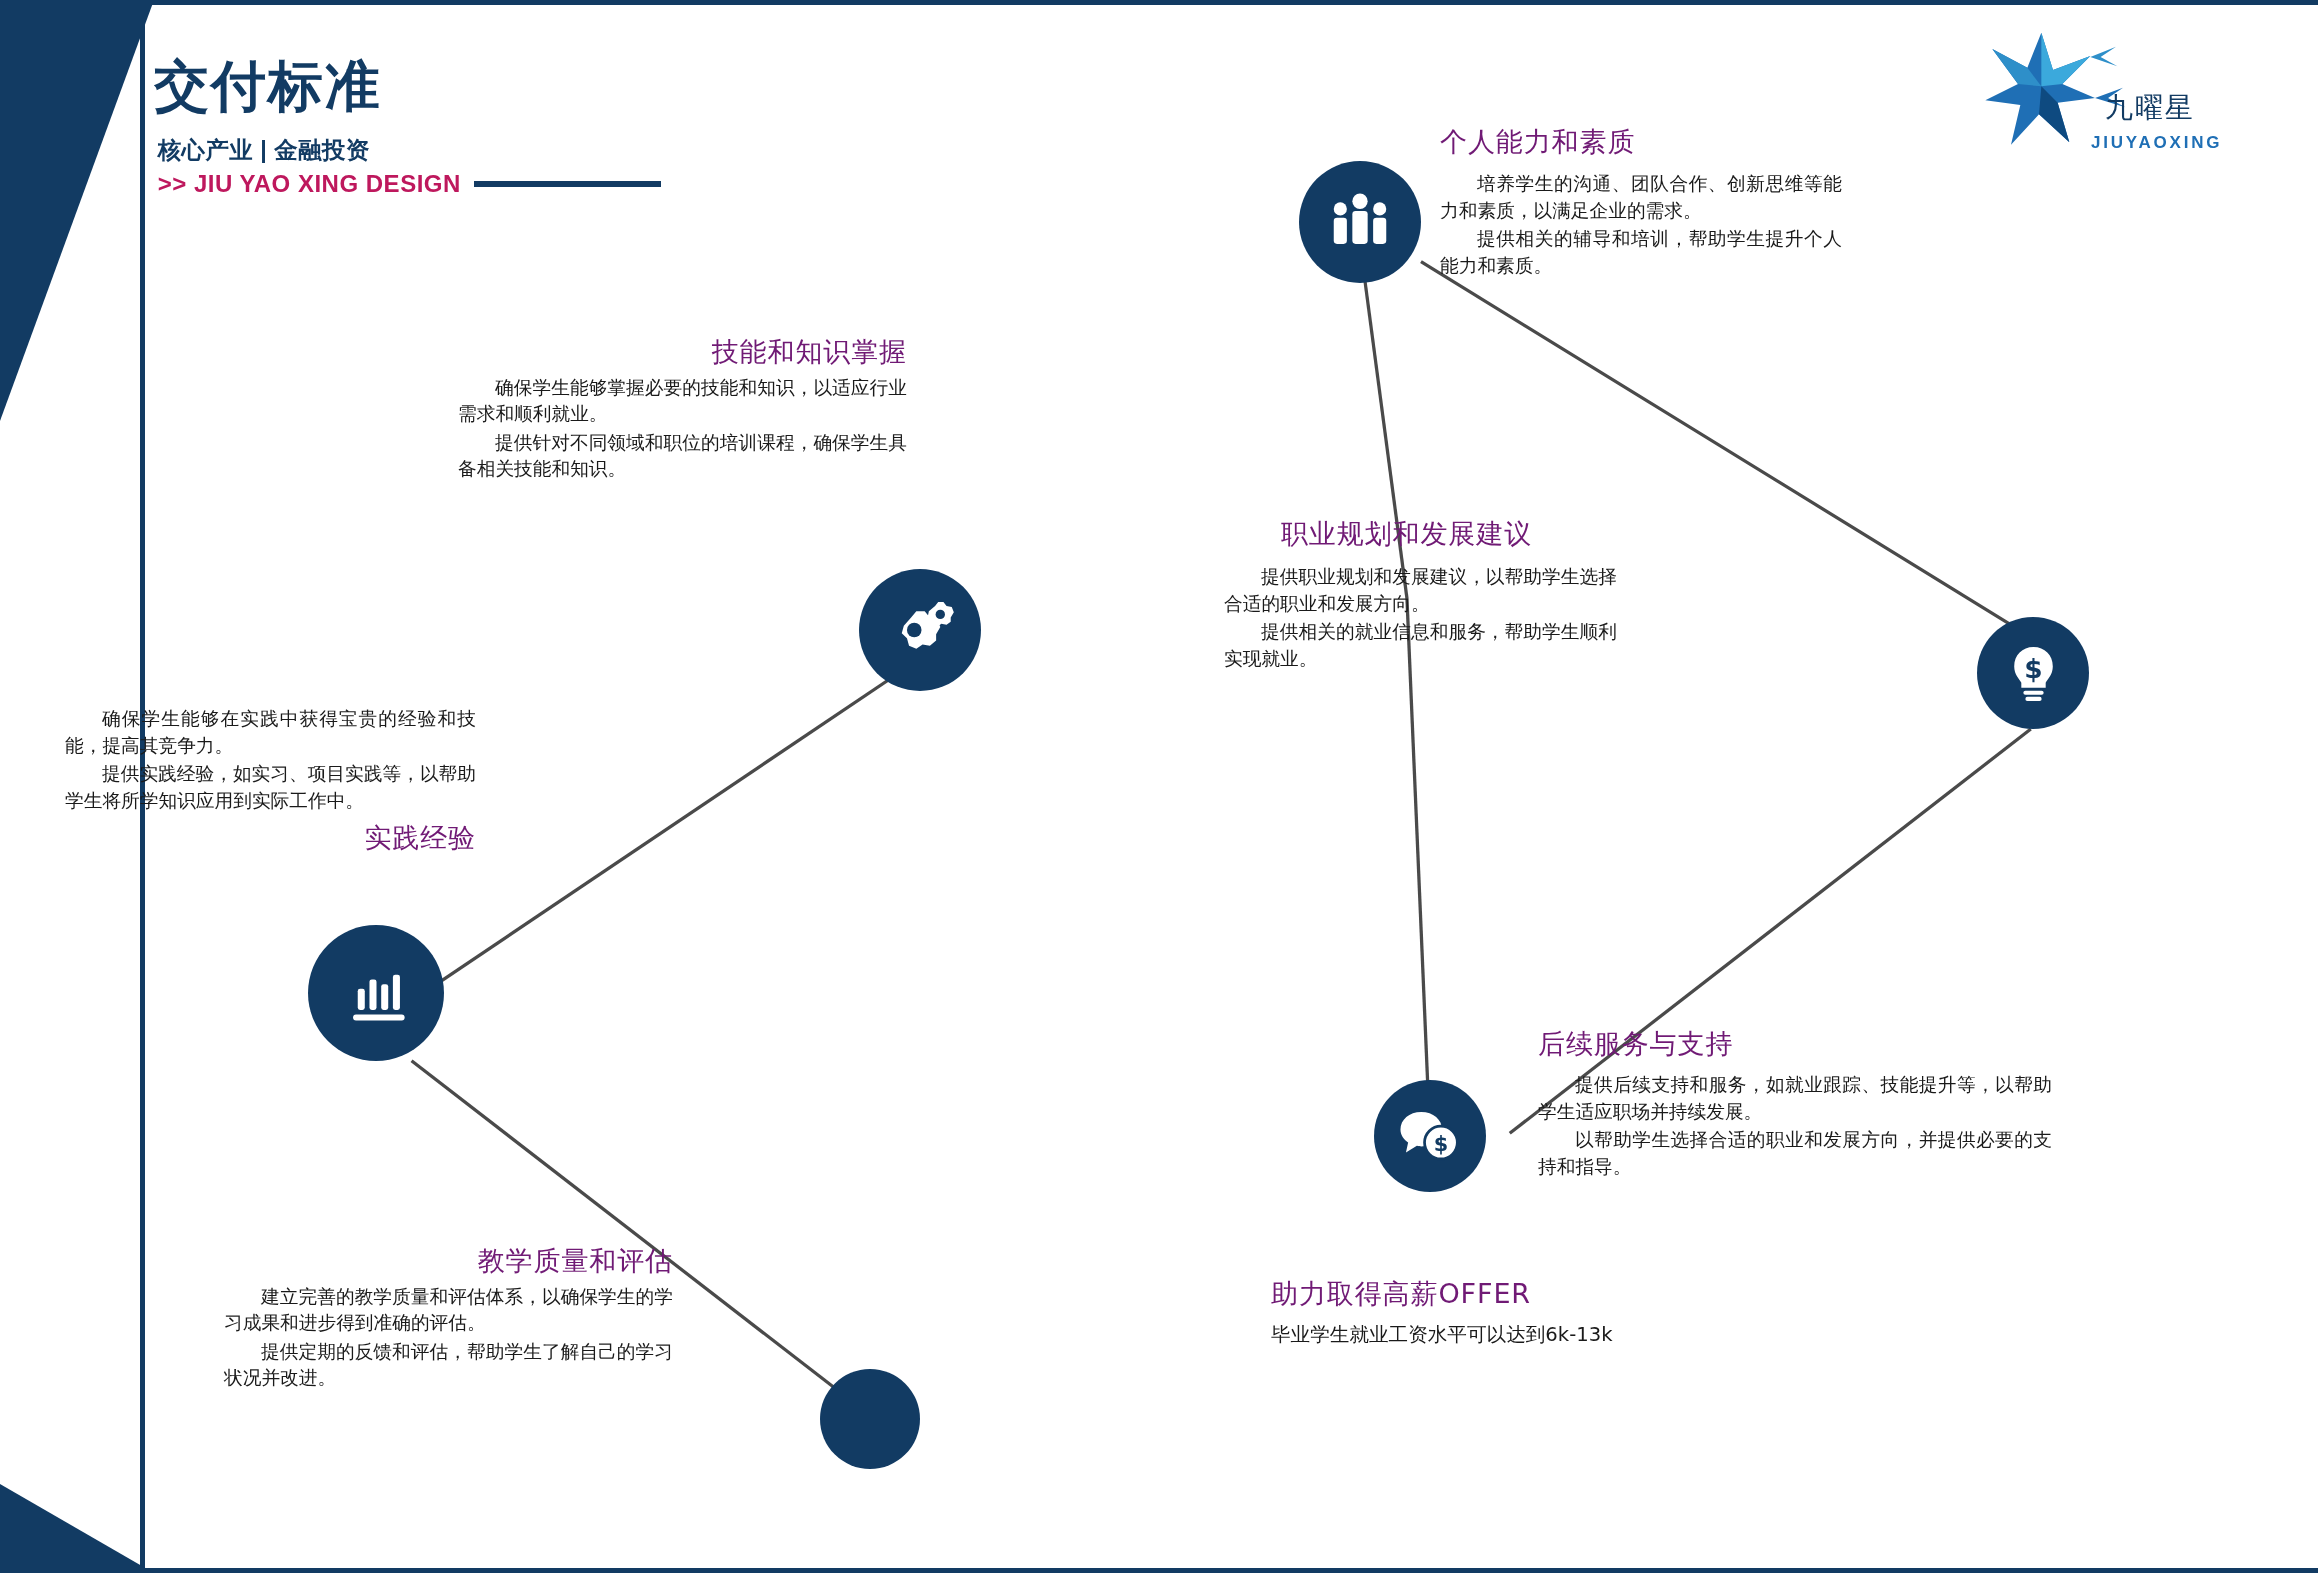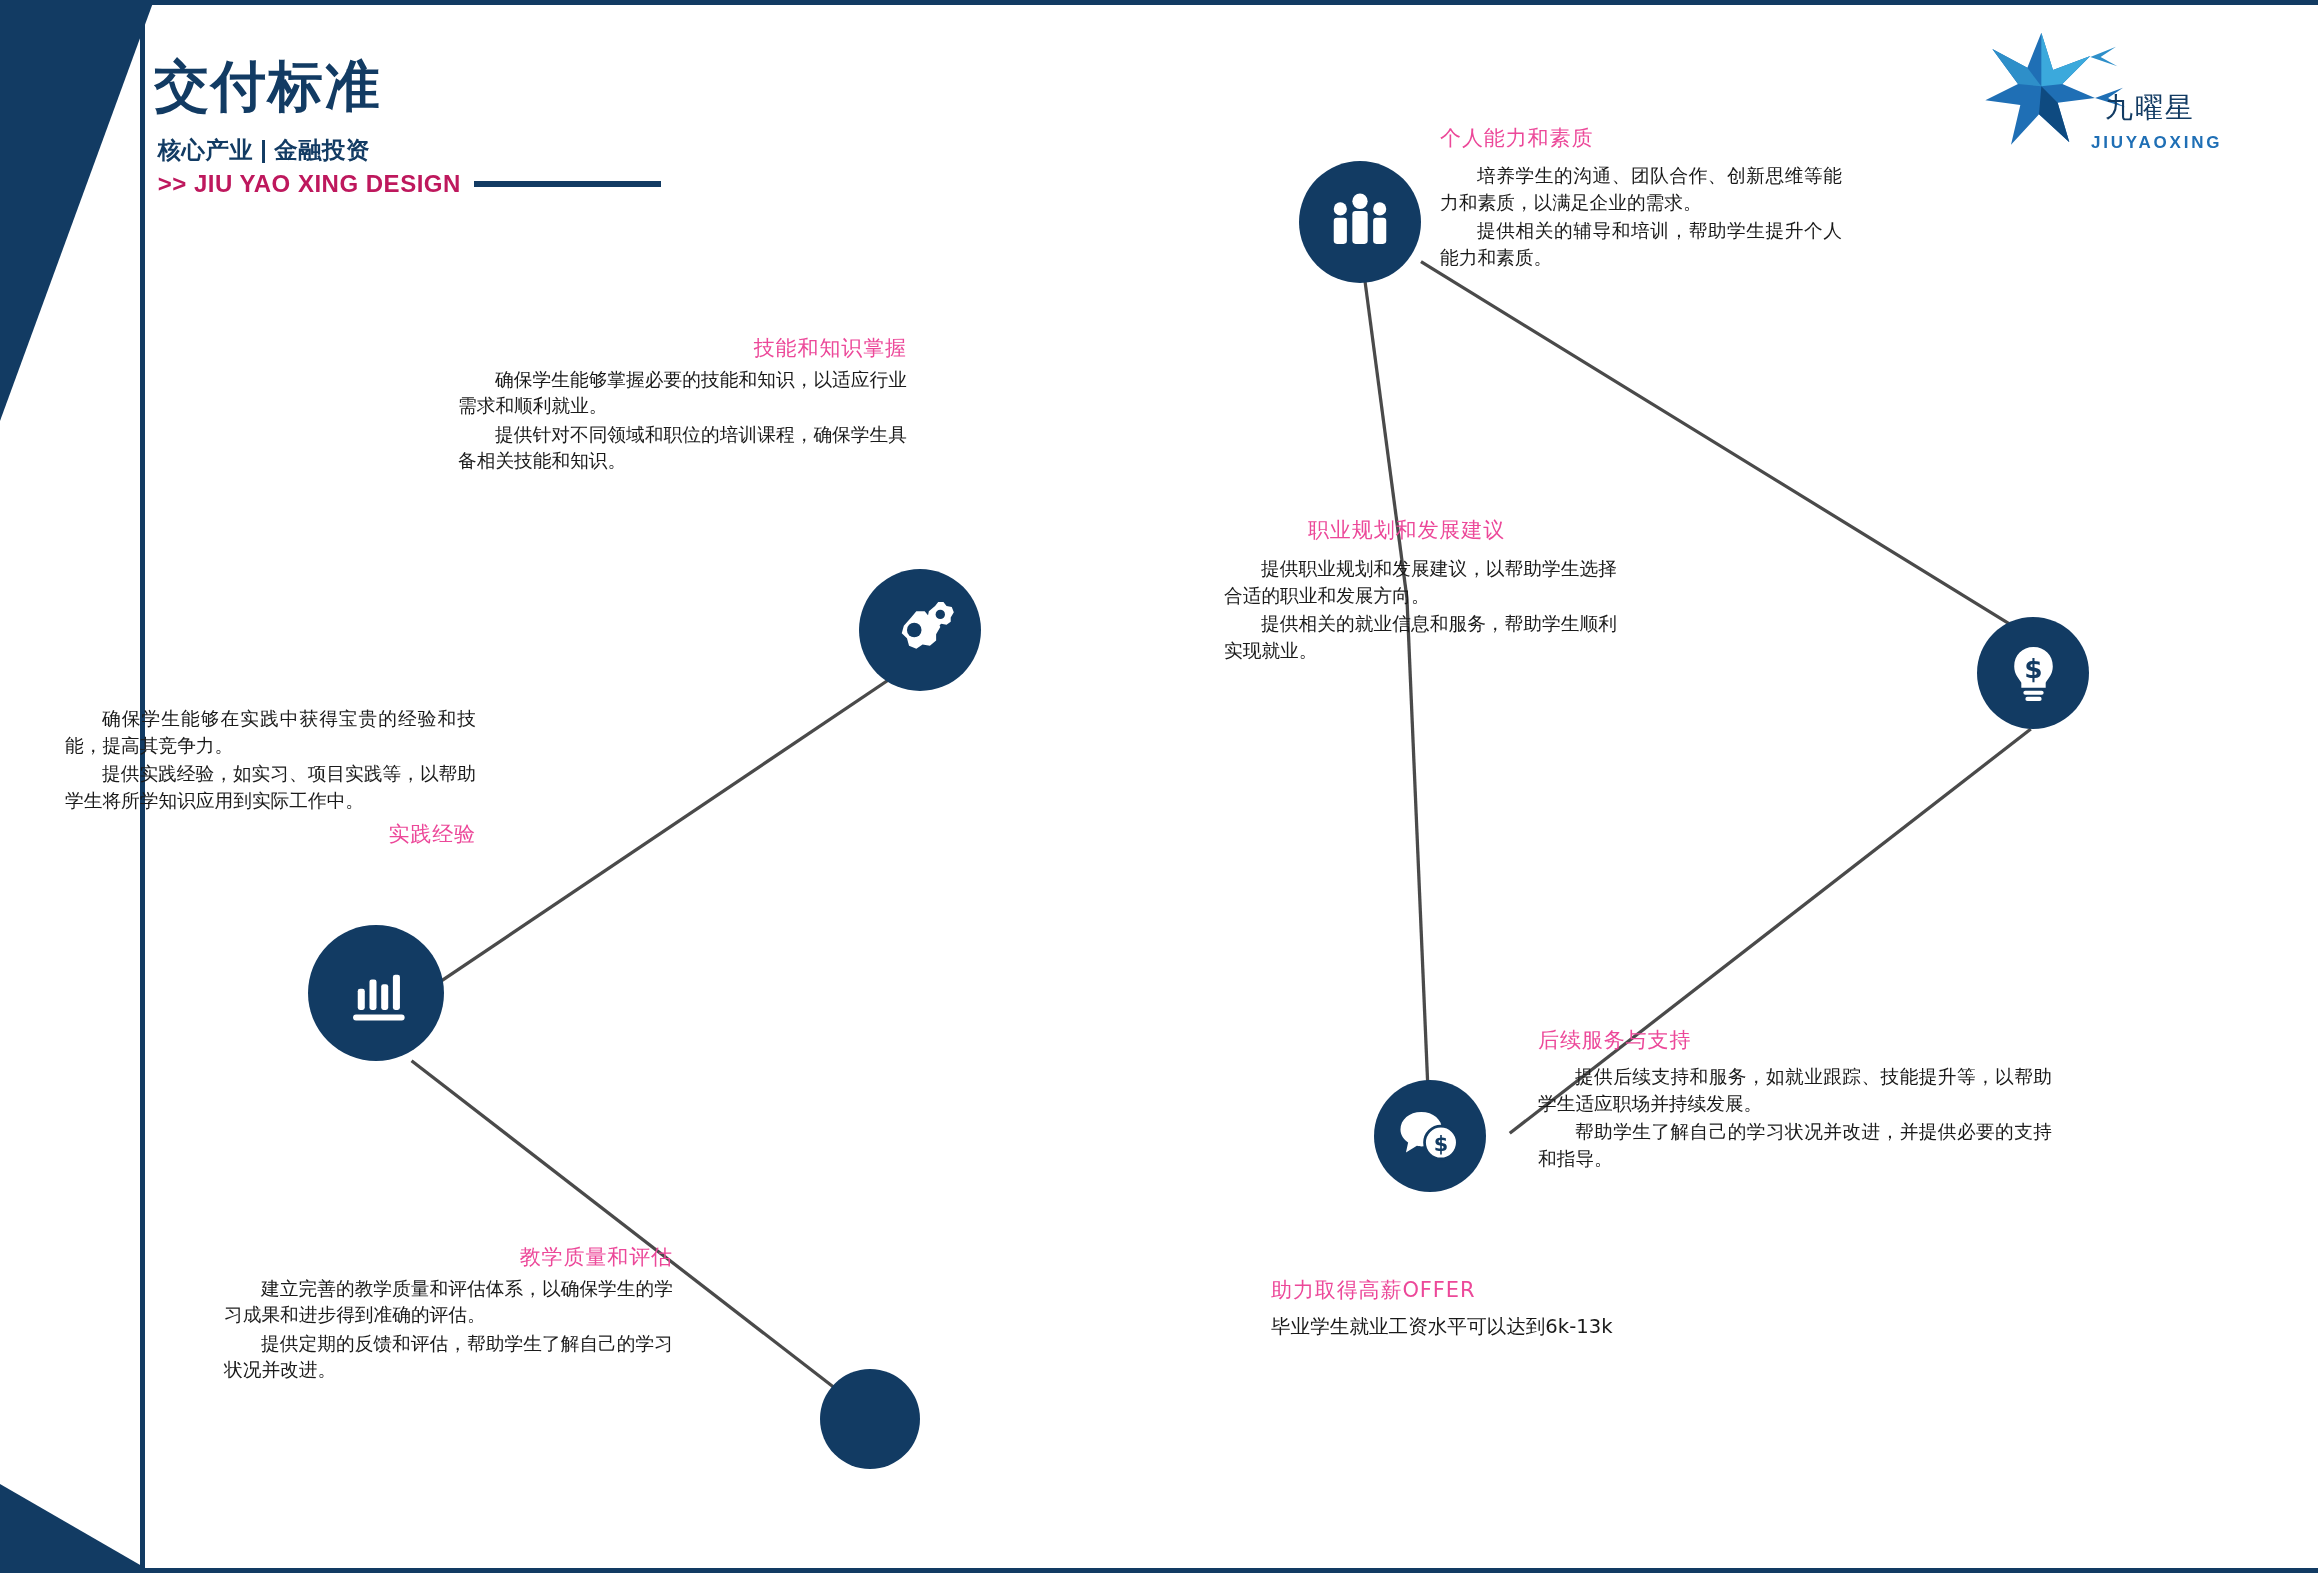--- a/index.html
+++ b/index.html
@@ -159,23 +159,23 @@
     justify-content: center;
   }
   .node svg { display: block; }
 
   
   .block {
     position: absolute;
   }
   .block h3 {
     margin: 0 0 4.7px 0;
-    font-size: 21px;
+    font-size: 27px;
     font-weight: normal;
-    color: #ec4899;
+    color: #701a75;
     font-family: "DejaVu Sans", sans-serif;
     letter-spacing: 0.9px;
   }
   .block p {
     margin: 0;
     font-size: 18.7px;
     line-height: 1.42;
     color: #1a1a1a;
     font-family: "DejaVu Serif", serif;
     text-indent: 37px;
@@ -320,21 +320,21 @@
 
   <div class="block t-left" style="left:1196px; top:516px; width:421px;">
     <h3 style="text-align:center;">职业规划和发展建议</h3>
     <p style="margin-top:12px; margin-left:28px; width:393px;">提供职业规划和发展建议，以帮助学生选择合适的职业和发展方向。</p>
     <p style="margin-left:28px; width:393px;">提供相关的就业信息和服务，帮助学生顺利实现就业。</p>
   </div>
 
   <div class="block t-left" style="left:1538px; top:1026px; width:514px;">
     <h3 style="text-align:left;">后续服务与支持</h3>
     <p style="margin-top:10.3px;">提供后续支持和服务，如就业跟踪、技能提升等，以帮助学生适应职场并持续发展。</p>
-    <p>帮助学生了解自己的学习状况并改进，并提供必要的支持和指导。</p>
+    <p>以帮助学生选择合适的职业和发展方向，并提供必要的支持和指导。</p>
   </div>
 
   <div class="block offer" style="left:1271px; top:1276px; width:561px;">
     <h3 style="text-align:left;">助力取得高薪OFFER</h3>
     <p style="margin-top:9.3px;">毕业学生就业工资水平可以达到6k-13k</p>
   </div>
 
 </div>
 
 

